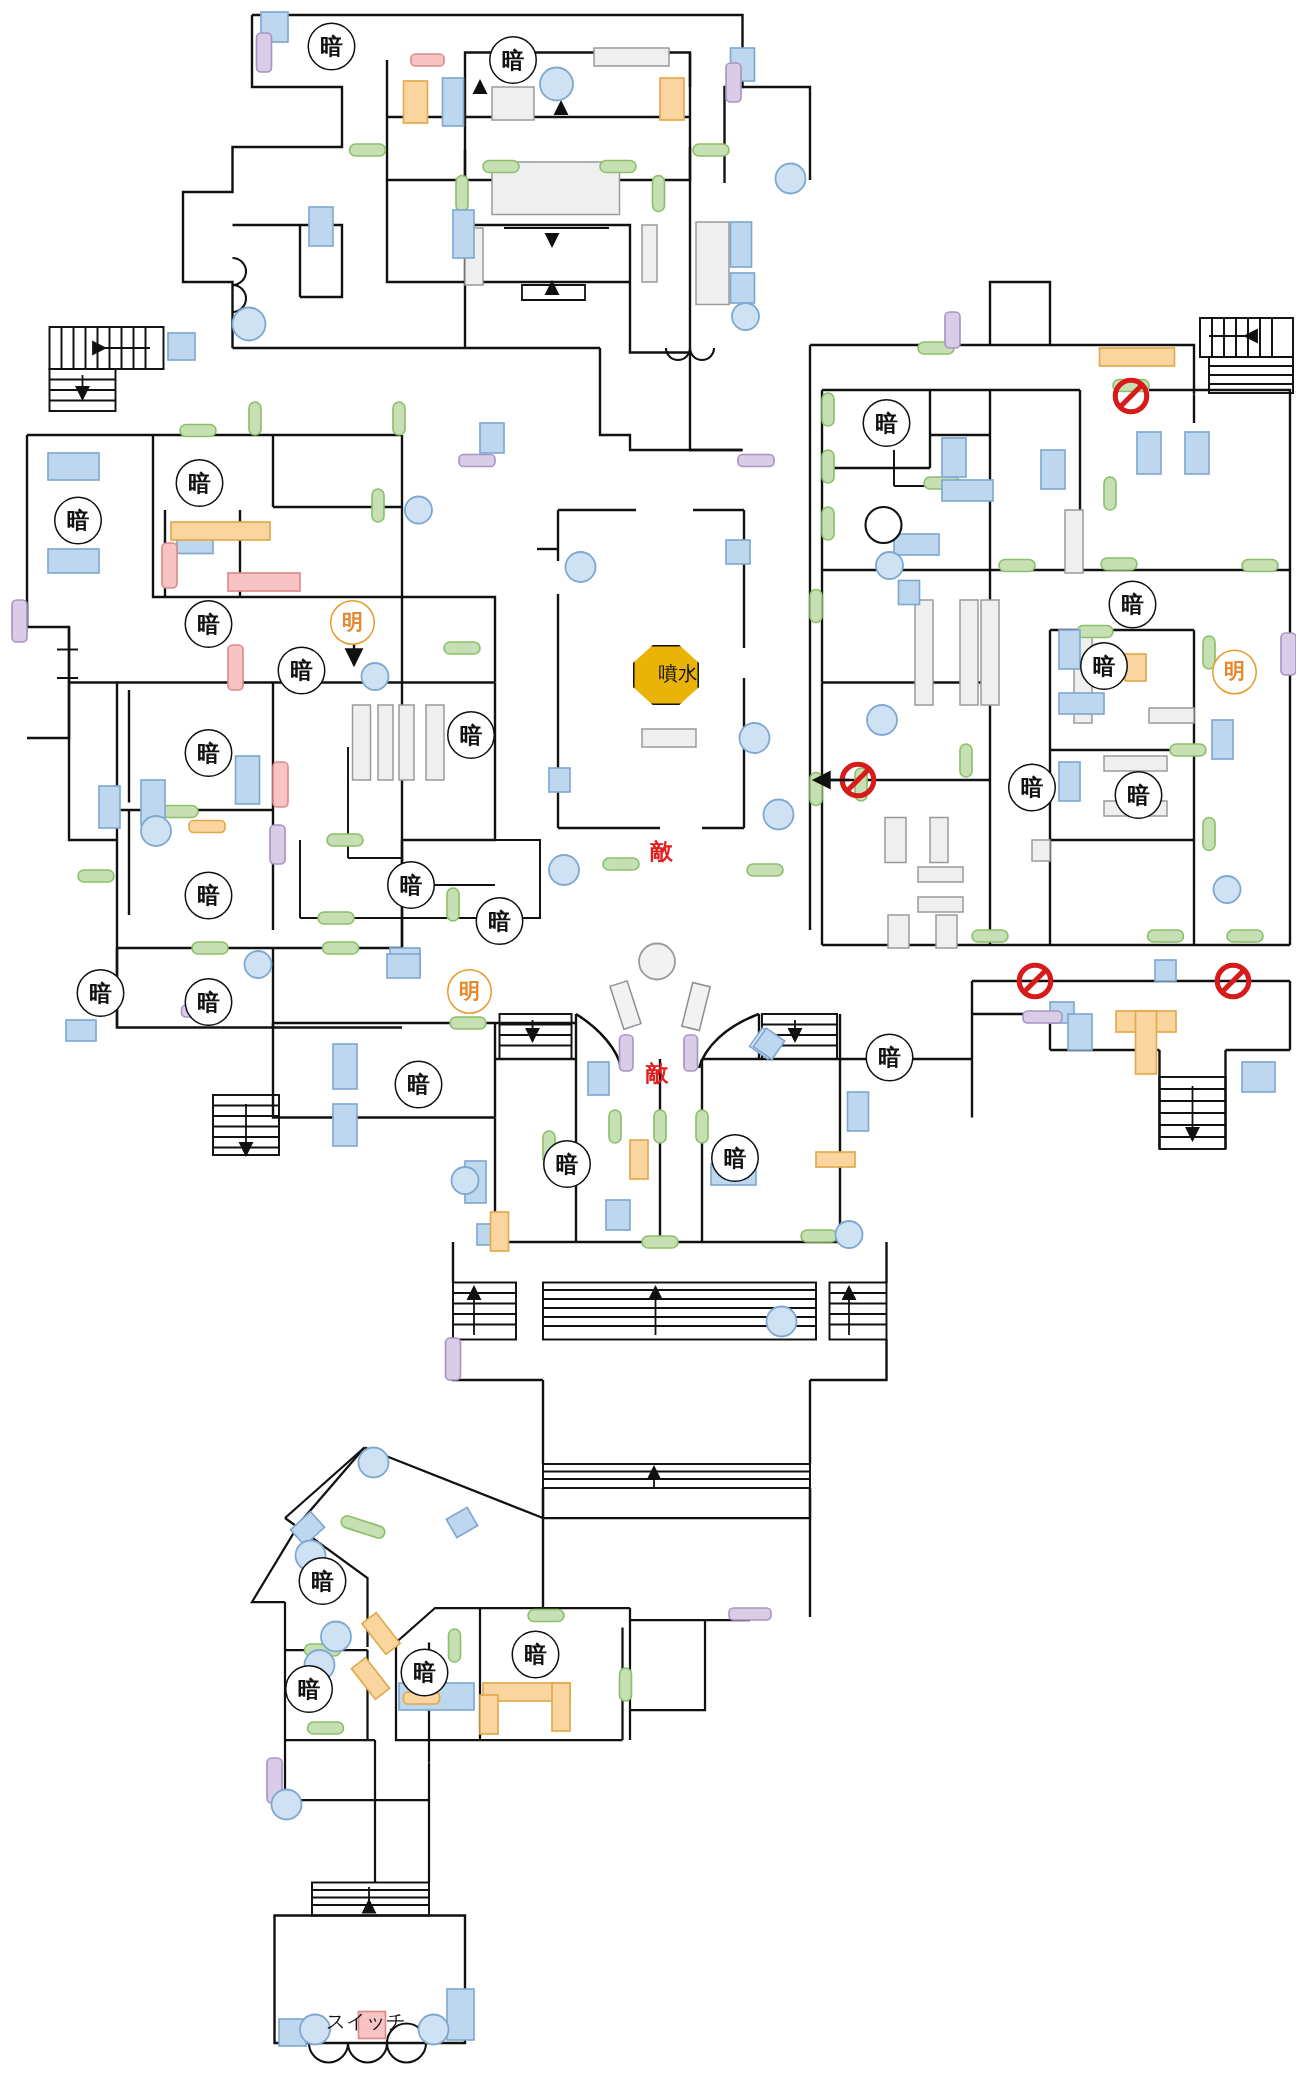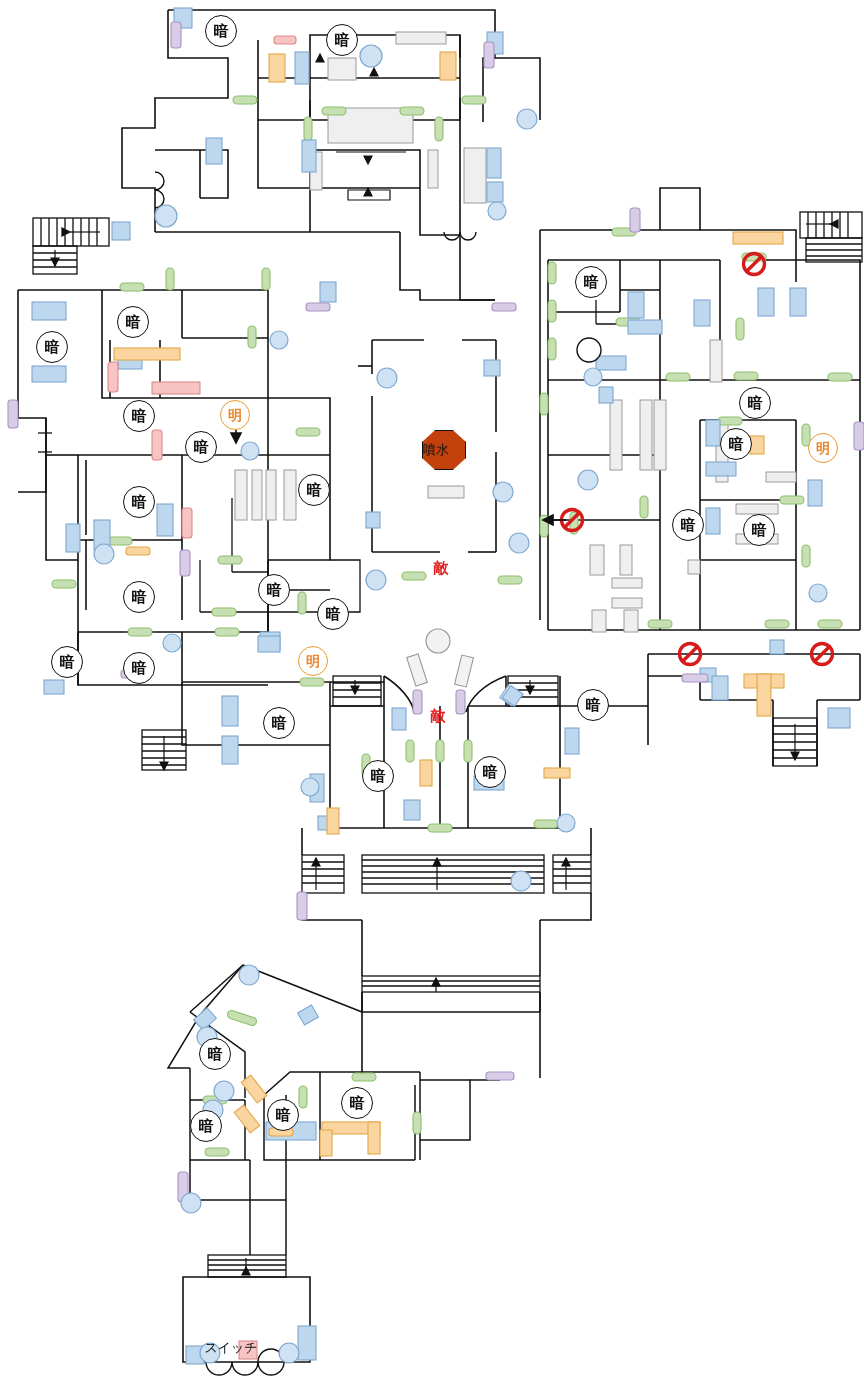--- a/index.html
+++ b/index.html
@@ -12,22 +12,22 @@
     background:#fff;color:#111;font-size:15px;line-height:30px;text-align:center;
     font-family:"DejaVu Sans",sans-serif;font-weight:700;
   }
   .mk-light{
     width:28px;height:28px;border:1.6px solid #E89A2B;border-radius:50%;
     background:#fff;color:#E8862B;font-size:14px;line-height:28px;text-align:center;
     font-family:"DejaVu Sans",sans-serif;font-weight:700;
   }
   .mk-enemy{color:#E02020;font-size:15px;font-weight:700;font-family:"DejaVu Sans",sans-serif;}
   .mk-oct{
-    width:42px;height:38px;border:1.6px solid #111;background:#c2410c;color:#111;
-    font-size:13px;line-height:38px;text-align:left;font-family:"DejaVu Sans",sans-serif;
+    width:42px;height:38px;border:1.6px solid #111;background:#eab308;color:#111;
+    font-size:13px;line-height:38px;text-align:right;font-family:"DejaVu Sans",sans-serif;
     clip-path:polygon(30% 0,70% 0,100% 30%,100% 70%,70% 100%,30% 100%,0 70%,0 30%);
   }
   .mk-text{color:#111;font-size:13px;font-family:"DejaVu Sans",sans-serif;white-space:nowrap;}
 </style>
 </head>
 <body>
 
 <div id="map-root">
 
   <svg id="map-svg" viewBox="0 0 864 1399">
@@ -603,16 +603,16 @@
       <div class="lbl mk-dark" style="left: 215px; top: 1054px;">暗</div>
       <div class="lbl mk-dark" style="left: 206px; top: 1126px;">暗</div>
       <div class="lbl mk-dark" style="left: 283px; top: 1115px;">暗</div>
       <div class="lbl mk-dark" style="left: 357px; top: 1103px;">暗</div>
       <div class="lbl mk-light" style="left: 235px; top: 415px;">明</div>
       <div class="lbl mk-light" style="left: 823px; top: 448px;">明</div>
       <div class="lbl mk-light" style="left: 313px; top: 661px;">明</div>
       <div class="lbl mk-enemy" style="left: 441px; top: 568px;">敵</div>
       <div class="lbl mk-enemy" style="left: 438px; top: 716px;">敵</div>
       <div class="lbl mk-oct" style="left: 444px; top: 450px;">噴水</div>
-      <div class="lbl mk-text" style="left: 231px; top: 1348px;">スイッチ</div>
+      <div class="lbl mk-text" style="left: 244px; top: 1348px;">スイッチ</div>
     </div>
 
 </div>
 
 </body></html>

